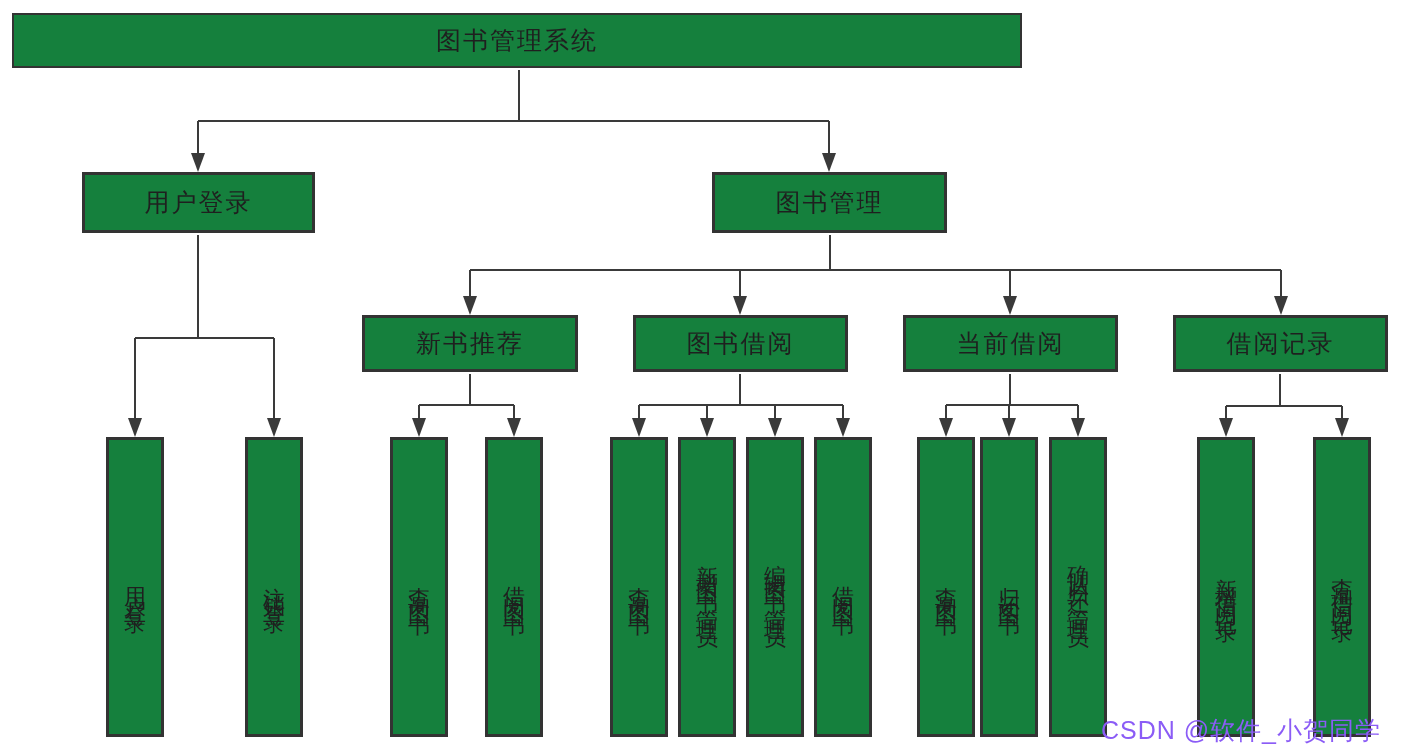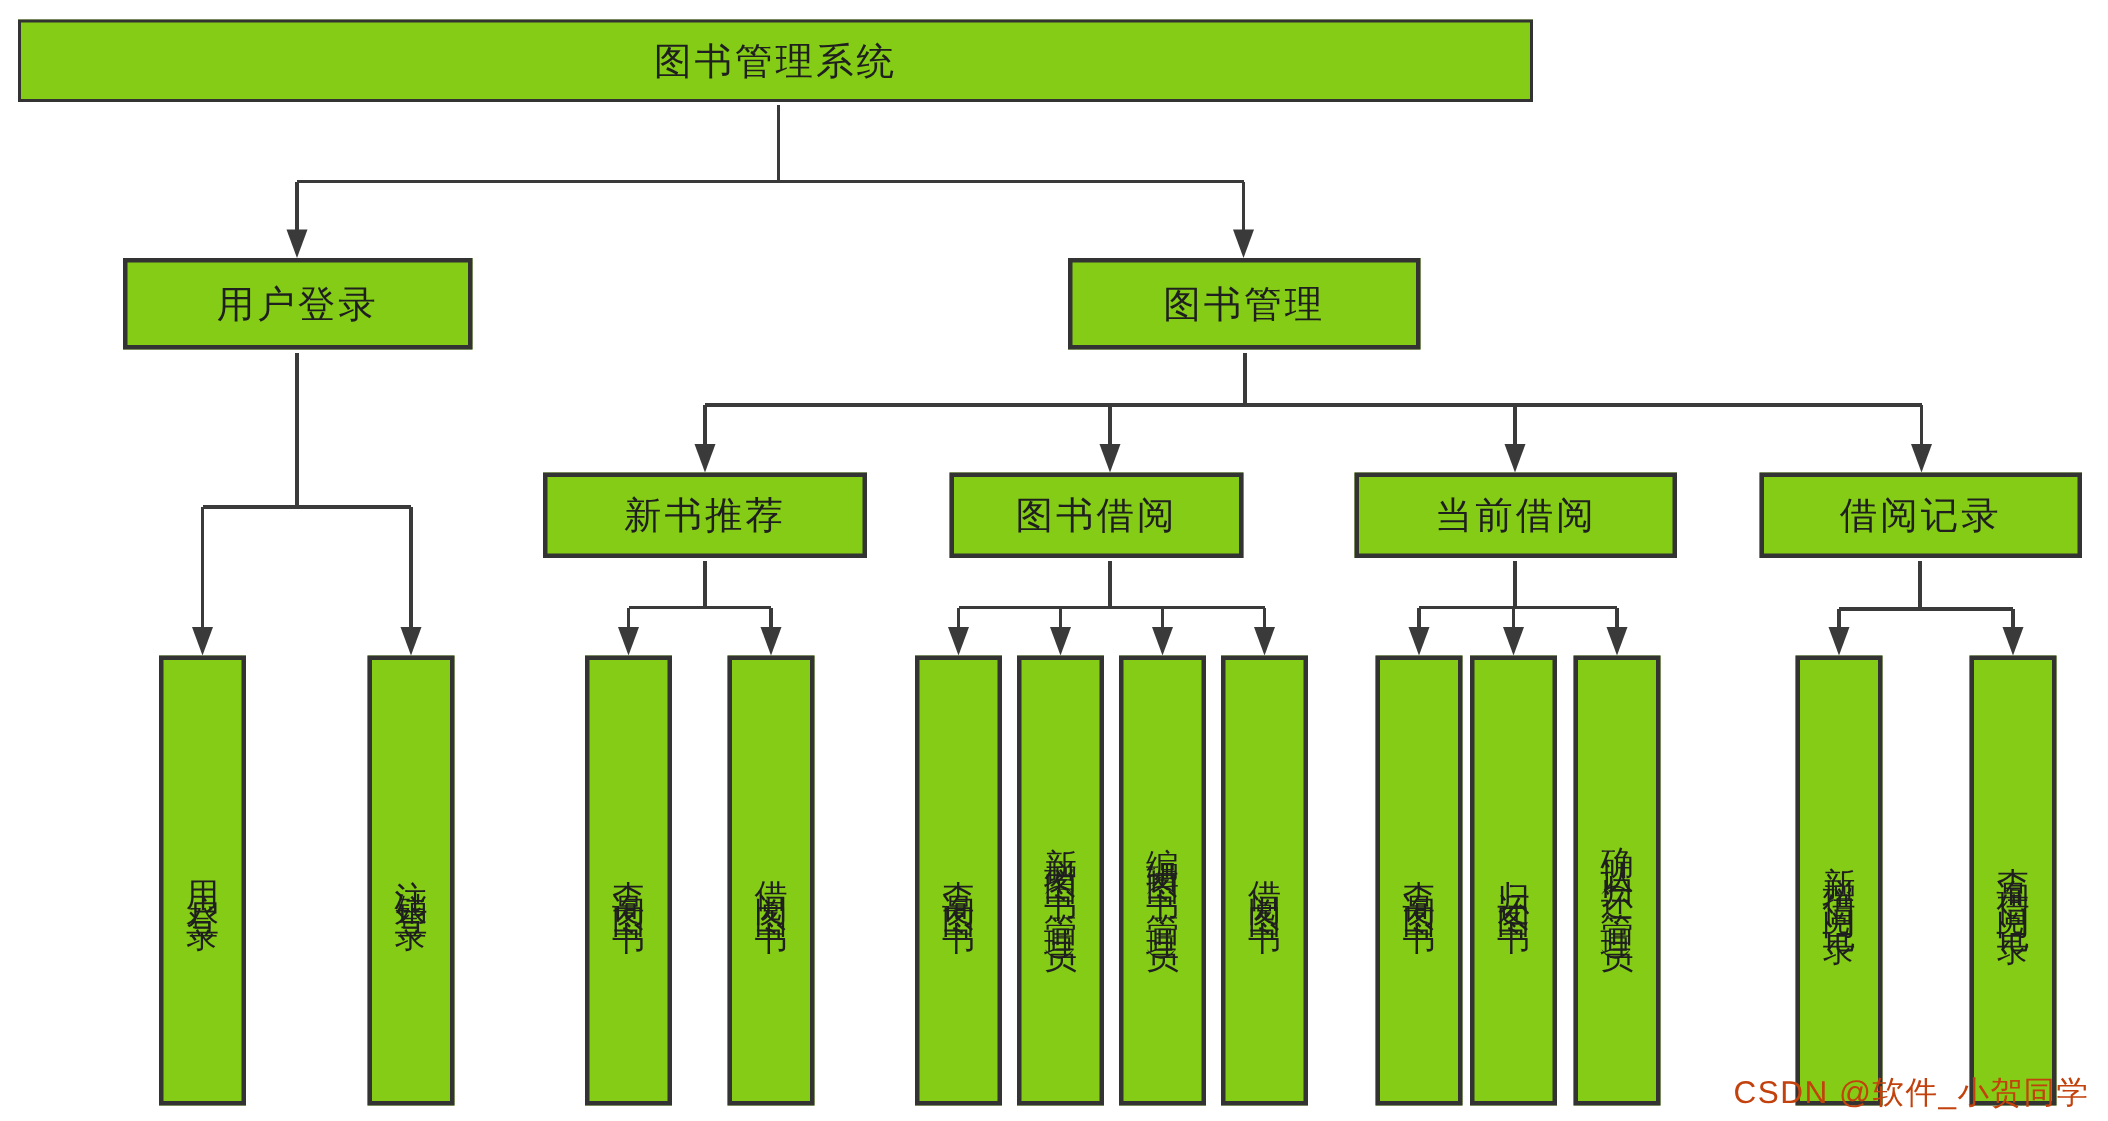--- a/index.html
+++ b/index.html
@@ -7,60 +7,60 @@
     position:relative;
     width:1405px;height:747px;
     background:#ffffff;
     font-family:"Liberation Sans","DejaVu Sans",sans-serif;
     overflow:hidden;
   }
   #wires{position:absolute;left:0;top:0;z-index:0;}
   .node{
     position:absolute;
     box-sizing:border-box;
-    background:#84cc16;
+    background:#15803d;
     border:3px solid #333333;
     display:flex;align-items:center;justify-content:center;
     z-index:1;
     color:#1f1f1f;
   }
   .node .lbl{
     font-size:25px;
     letter-spacing:2px;
     white-space:nowrap;
     color:#1f1f1f;
   }
   .root{left:12px;top:13px;width:1010px;height:55px;border-width:2px;}
   .n-login{left:82px;top:172px;width:233px;height:61px;}
   .n-mgmt{left:712px;top:172px;width:235px;height:61px;}
   .n-newbook{left:362px;top:315px;width:216px;height:57px;}
-  .n-borrow{left:633px;top:315px;width:196px;height:57px;}
+  .n-borrow{left:633px;top:315px;width:215px;height:57px;}
   .n-current{left:903px;top:315px;width:215px;height:57px;}
   .n-records{left:1173px;top:315px;width:215px;height:57px;}
   .leaf{top:437px;width:58px;height:300px;}
   .leaf .lbl{
     writing-mode:vertical-rl;
     text-orientation:mixed;
     font-size:22px;
     letter-spacing:9px;
     line-height:1;
     white-space:nowrap;
   }
   .lf-1{left:106px;}  .lf-2{left:245px;}
   .lf-3{left:390px;}  .lf-4{left:485px;}
   .lf-5{left:610px;}  .lf-6{left:678px;}
   .lf-7{left:746px;}  .lf-8{left:814px;}
   .lf-9{left:917px;}  .lf-10{left:980px;} .lf-11{left:1049px;}
   .lf-12{left:1197px;}.lf-13{left:1313px;}
   .watermark{
     position:absolute;
-    right:12px;top:714px;
+    right:24px;top:714px;
     z-index:3;
-    font-size:21px;
-    color:#c2410c;
+    font-size:25px;
+    color:#8b5cf6;
     letter-spacing:1px;
     white-space:nowrap;
   }
 </style>
 </head>
 <body>
 
 <div id="canvas">
 
   <svg id="wires" width="1405" height="747" viewBox="0 0 1405 747">

